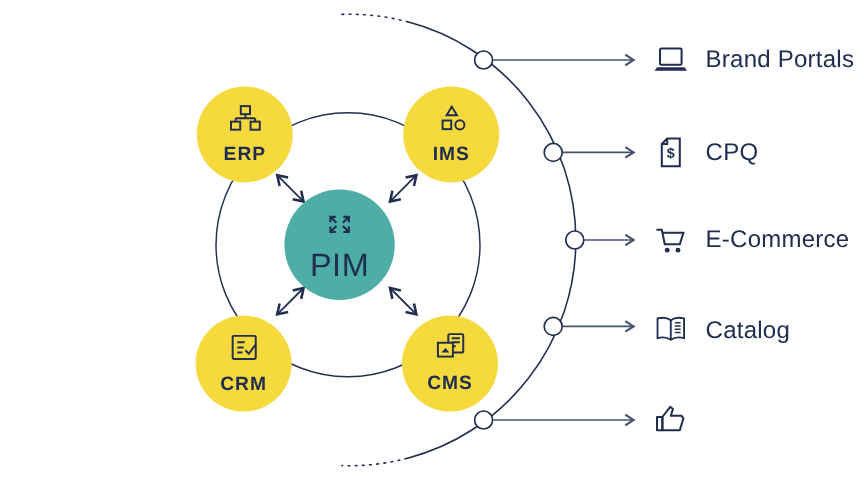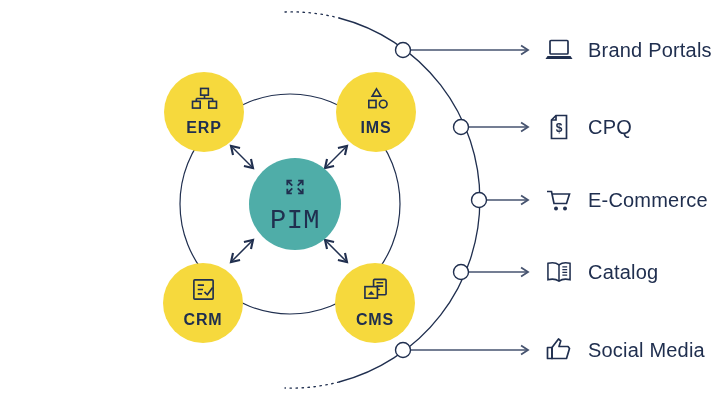--- a/index.html
+++ b/index.html
@@ -50,21 +50,21 @@
     <circle cx="479" cy="200" r="7.5" fill="#ffffff" stroke="#202f4f" stroke-width="1.4"></circle>
     <circle cx="461" cy="272" r="7.5" fill="#ffffff" stroke="#202f4f" stroke-width="1.4"></circle>
     <circle cx="403" cy="350" r="7.5" fill="#ffffff" stroke="#202f4f" stroke-width="1.4"></circle>
 
     <line x1="253" y1="168" x2="231" y2="146" stroke="#202f4f" stroke-width="1.5" marker-start="url(#arrNavy)" marker-end="url(#arrNavy)"></line>
     <line x1="325" y1="168" x2="347" y2="146" stroke="#202f4f" stroke-width="1.5" marker-start="url(#arrNavy)" marker-end="url(#arrNavy)"></line>
     <line x1="253" y1="240" x2="231" y2="262" stroke="#202f4f" stroke-width="1.5" marker-start="url(#arrNavy)" marker-end="url(#arrNavy)"></line>
     <line x1="325" y1="240" x2="347" y2="262" stroke="#202f4f" stroke-width="1.5" marker-start="url(#arrNavy)" marker-end="url(#arrNavy)"></line>
   </svg>
 
-  <div class="bubble hub" style="left:249px;top:158px;font-family:Liberation Mono, monospace;">
+  <div class="bubble hub" style="left:237px;top:158px;">
     <span>
       <svg width="34" height="28" viewBox="0 0 36 31" fill="none" stroke="#202f4f" stroke-width="2">
         <path d="M15,14 L10,9 M9.5,13.5 L9.5,8.5 L14.5,8.5"></path>
         <path d="M21,14 L26,9 M26.5,13.5 L26.5,8.5 L21.5,8.5"></path>
         <path d="M15,17 L10,22 M9.5,17.5 L9.5,22.5 L14.5,22.5"></path>
         <path d="M21,17 L26,22 M26.5,17.5 L26.5,22.5 L21.5,22.5"></path>
       </svg>
     </span>
     <span class="hub-label">PIM</span>
   </div>
@@ -140,34 +140,33 @@
     <span class="chan-icon">
       <svg width="28" height="26" viewBox="0 0 28 26" fill="none" stroke="#202f4f" stroke-width="1.7" stroke-linejoin="miter">
         <path d="M2,4.5 H6.5 L9,16.5 H21.5 L24.5,7 H7.5"></path>
         <circle cx="11" cy="21.5" r="2" fill="#202f4f" stroke="none"></circle>
         <circle cx="20" cy="21.5" r="2" fill="#202f4f" stroke="none"></circle>
       </svg>
     </span>
     <span class="channel-label">E-Commerce</span>
   </div>
 
-  <div class="channel-row" style="top:256px;">
+  <div class="channel-row" style="top:256px;align-items:flex-end;">
     <span class="chan-icon">
       <svg width="30" height="25" viewBox="0 0 30 26" fill="none" stroke="#202f4f" stroke-width="1.6">
         <path d="M15,5 C12,2.8 7.5,2.5 3.5,3.5 V20.5 C7.5,19.5 12,19.8 15,22 C18,19.8 22.5,19.5 26.5,20.5 V3.5 C22.5,2.5 18,2.8 15,5 Z"></path>
         <path d="M15,5 V22"></path>
         <path d="M18.5,7.2 H23.5 M18.5,10 H23.5 M18.5,12.8 H23.5 M18.5,15.6 H23.5" stroke-width="1.3"></path>
       </svg>
     </span>
     <span class="channel-label">Catalog</span>
   </div>
 
   <div class="channel-row" style="top:334px;">
     <span class="chan-icon">
       <svg width="28" height="26" viewBox="0 0 28 26" fill="none" stroke="#202f4f" stroke-width="1.7" stroke-linejoin="round">
         <rect x="2.5" y="10.5" width="4.5" height="11"></rect>
         <path d="M7,21.5 H21.5 L24.5,11.5 L23,9.5 H14 L15.8,3.8 L13.5,2 L7,10.5 Z"></path>
       </svg>
     </span>
-    <span class="channel-label">Social Media</span>
   </div>
 
 </div>
 
 </body></html>

